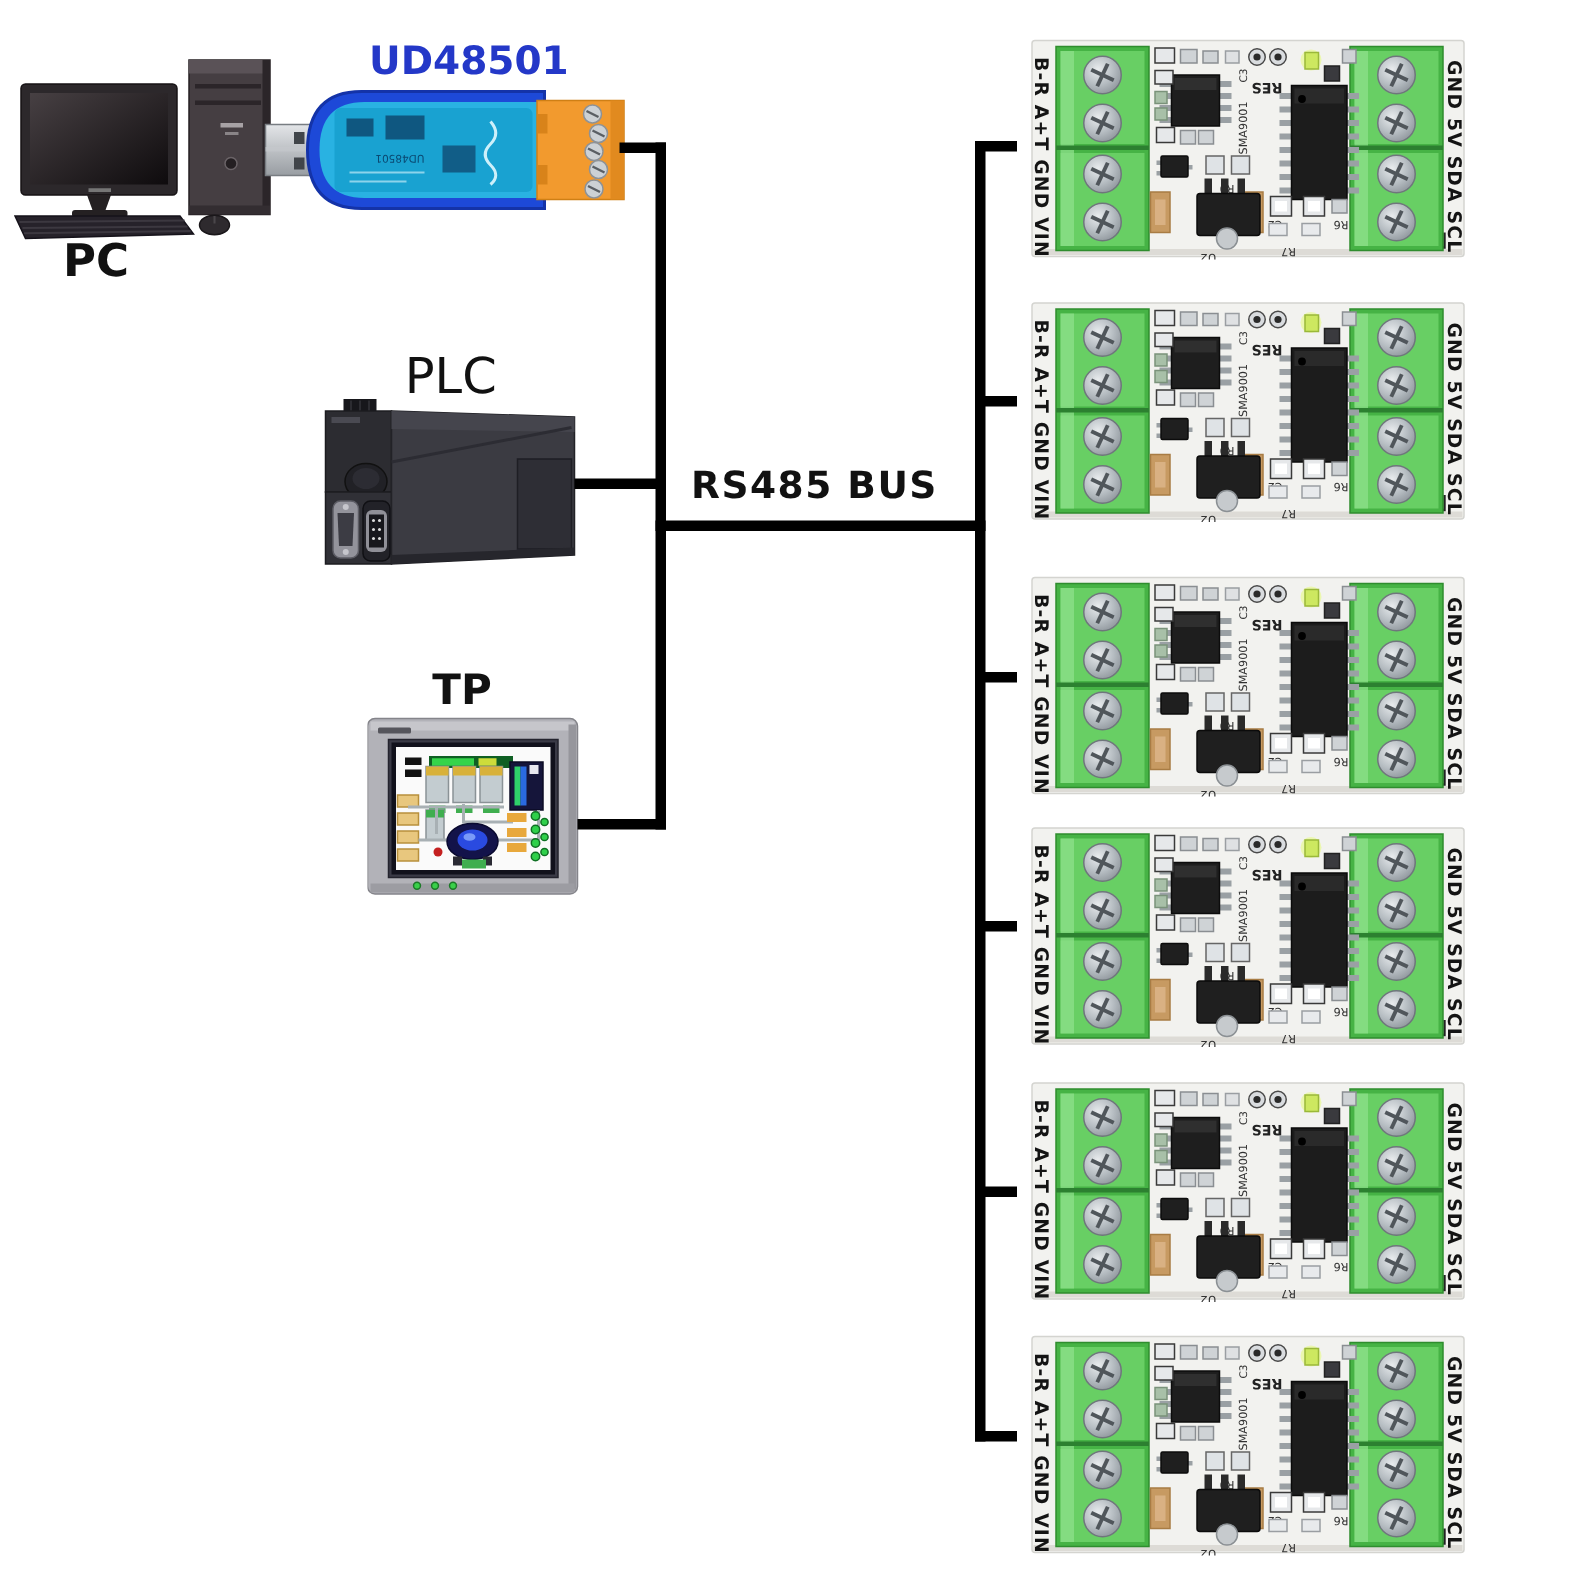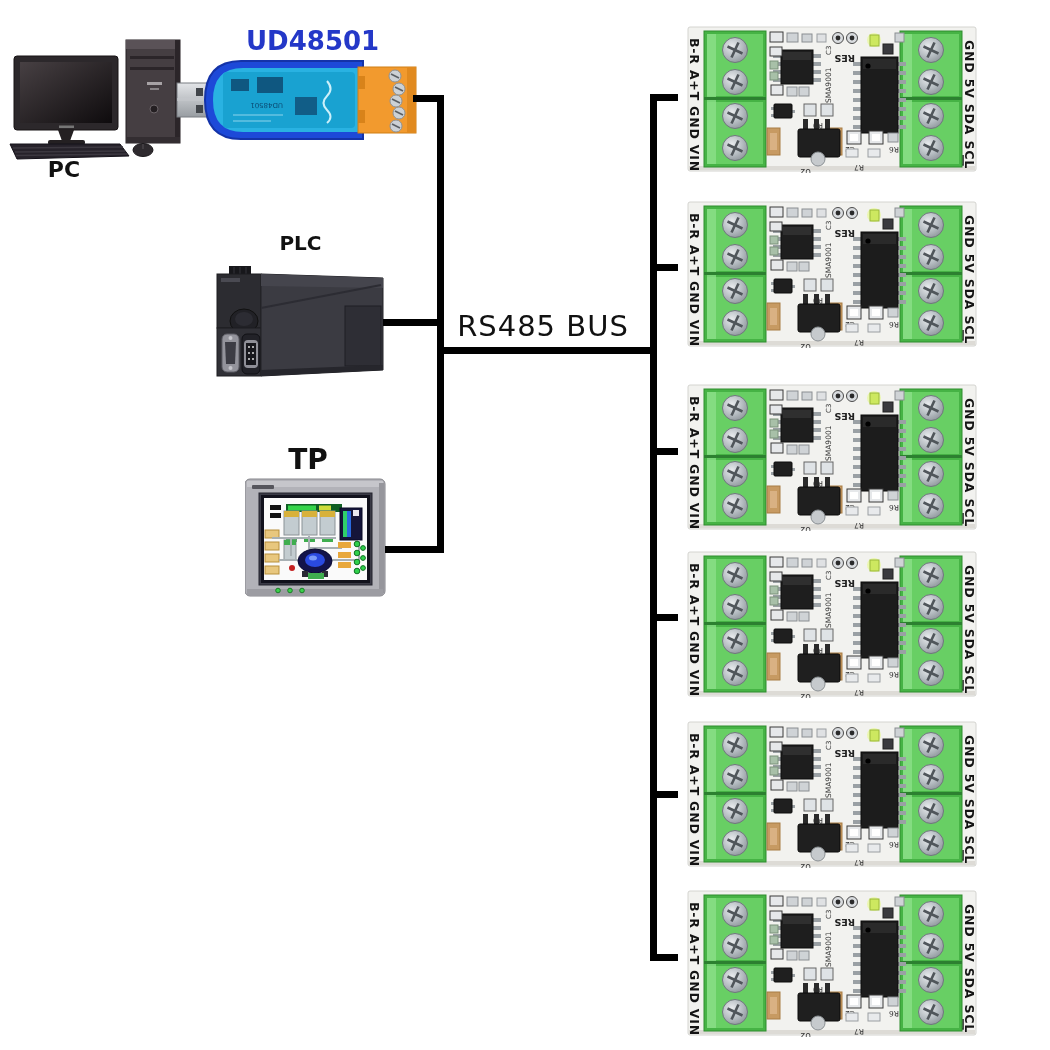--- a/index.html
+++ b/index.html
@@ -1,26 +1,26 @@
 <!DOCTYPE html>
 <html><head>
 <meta charset="utf-8">
 <style>
   html,body{margin:0;padding:0;background:#fff;}
   .canvas{position:relative;width:1050px;height:1050px;background:#ffffff;overflow:hidden;
           font-family:"DejaVu Sans","Liberation Sans",sans-serif;}
   .abs{position:absolute;}
   .busline{position:absolute;background:#000;}
   .lbl{position:absolute;color:#111;text-align:center;white-space:nowrap;}
-  .lbl-pc{left:26px;top:157px;width:76px;font-size:22px;font-weight:600;}
+  .lbl-pc{left:26px;top:157px;width:76px;font-size:30px;font-weight:600;}
   .lbl-model{left:246px;top:26px;width:120px;font-size:26px;font-weight:bold;color:#2438c8;}
   .lbl-caption{left:226px;top:139px;width:175px;font-size:24px;font-weight:bold;color:#cc1f1f;letter-spacing:-0.3px;}
-  .lbl-plc{left:258px;top:231px;width:85px;font-size:20px;font-weight:700;}
+  .lbl-plc{left:258px;top:231px;width:85px;font-size:33px;font-weight:400;}
   .lbl-tp{left:278px;top:443px;width:60px;font-size:28px;font-weight:700;}
-  .lbl-bus{left:443px;top:309px;width:200px;font-size:29px;font-weight:400;letter-spacing:1px;}
+  .lbl-bus{left:443px;top:309px;width:200px;font-size:25px;font-weight:700;letter-spacing:1px;}
   .module{position:absolute;left:687px;width:290px;height:148px;}
   .module svg{display:block;}
 </style>
 </head>
 <body>
 
 <svg width="0" height="0" style="position:absolute" aria-hidden="true">
   <defs>
     <radialGradient id="sg" cx="38%" cy="35%" r="75%">
       <stop offset="0%" stop-color="#e9ecee"></stop>

